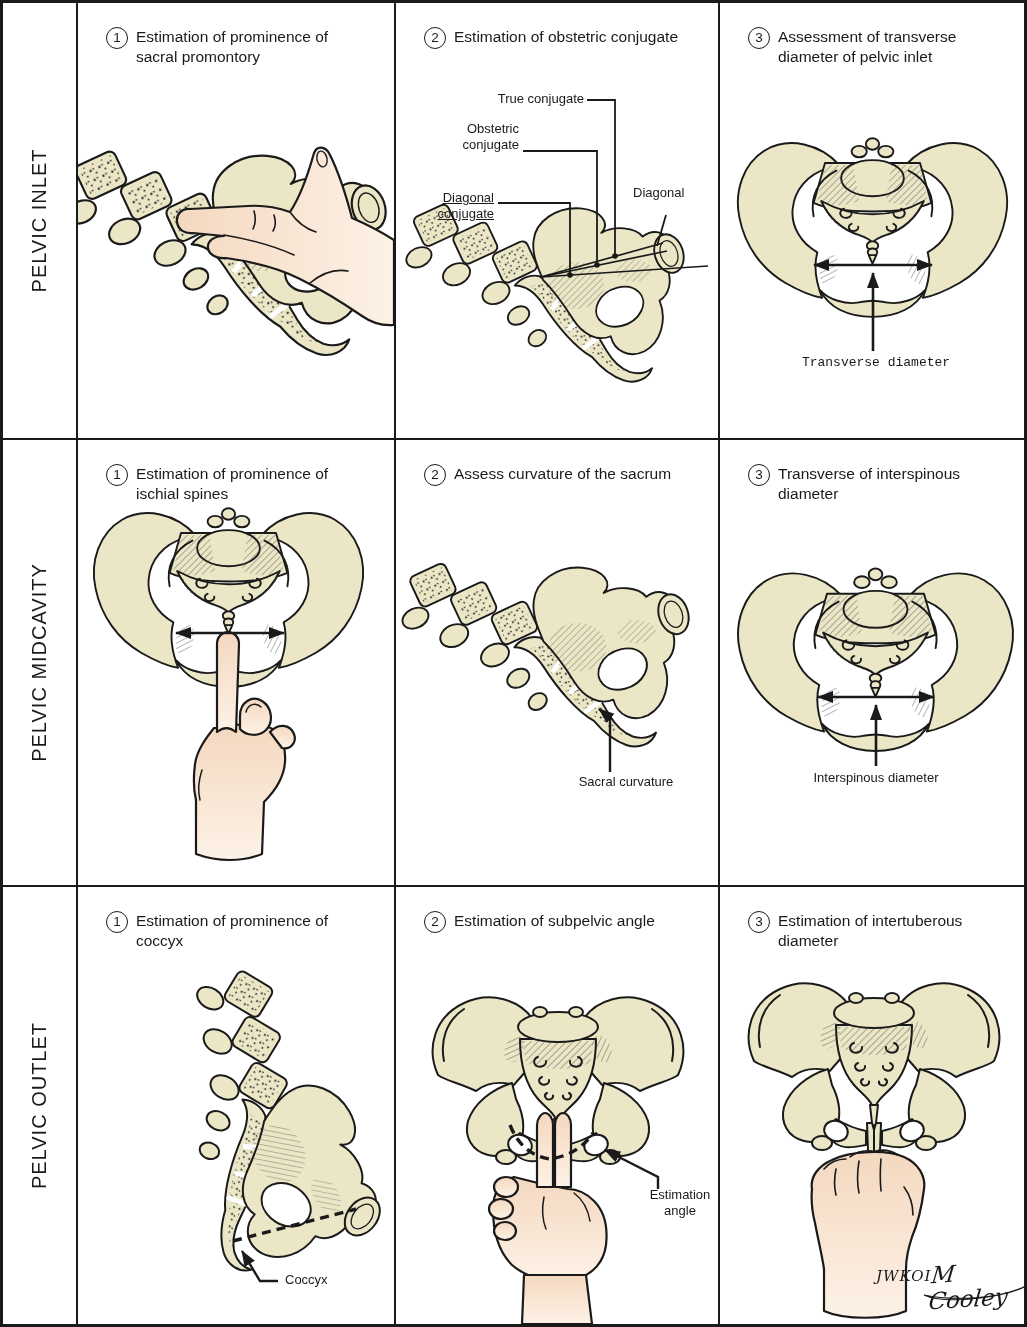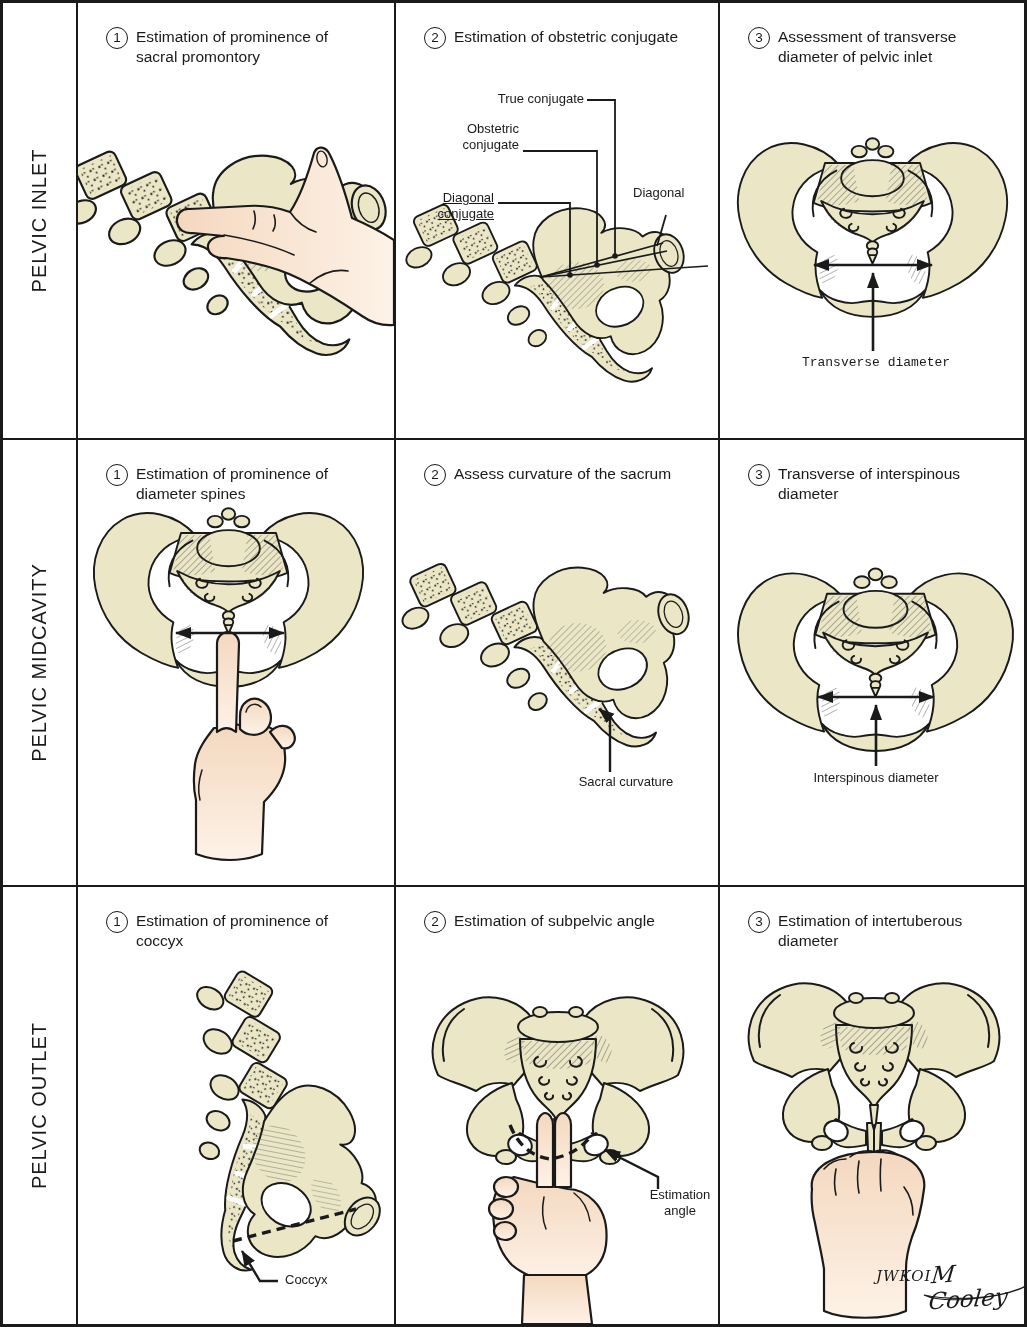--- a/index.html
+++ b/index.html
@@ -238,21 +238,21 @@
 
     <div class="cell rowlabel">
       <span>PELVIC MIDCAVITY</span>
     </div>
 
     <div class="cell">
       <div class="title">
         <span class="circ">1</span>
         <span class="tlines">
             <span>Estimation of prominence of</span>
-            <span>diameter spines</span>
+            <span>ischial spines</span>
           </span>
       </div>
       <svg class="illus" width="318" height="447" viewBox="0 0 318 447">
         <use href="#sup" transform="translate(8,55) scale(0.95)"></use>
         <g fill="url(#skin)" stroke="#1a1a1a" stroke-width="2.2" stroke-linejoin="round" stroke-linecap="round">
           <path d="M136,288 C128,298 119,310 117,324 C115,340 116,352 118,360 L118,414 C140,422 164,422 184,414 L186,362 C196,352 206,338 207,322 C208,308 204,296 196,290 C188,284 176,284 170,290 C160,282 148,282 142,288 Z"></path>
           <path d="M139,204 C139,197 144,192 150,192 C156,192 161,197 161,204 L158,292 C152,287 145,287 139,292 Z"></path>
           <path d="M162,276 C162,262 174,255 184,261 C194,267 196,282 188,290 C181,297 168,296 162,289 Z"></path>
           <path d="M192,292 C200,283 212,284 216,294 C219,302 213,310 204,308 Z"></path>
         </g>

